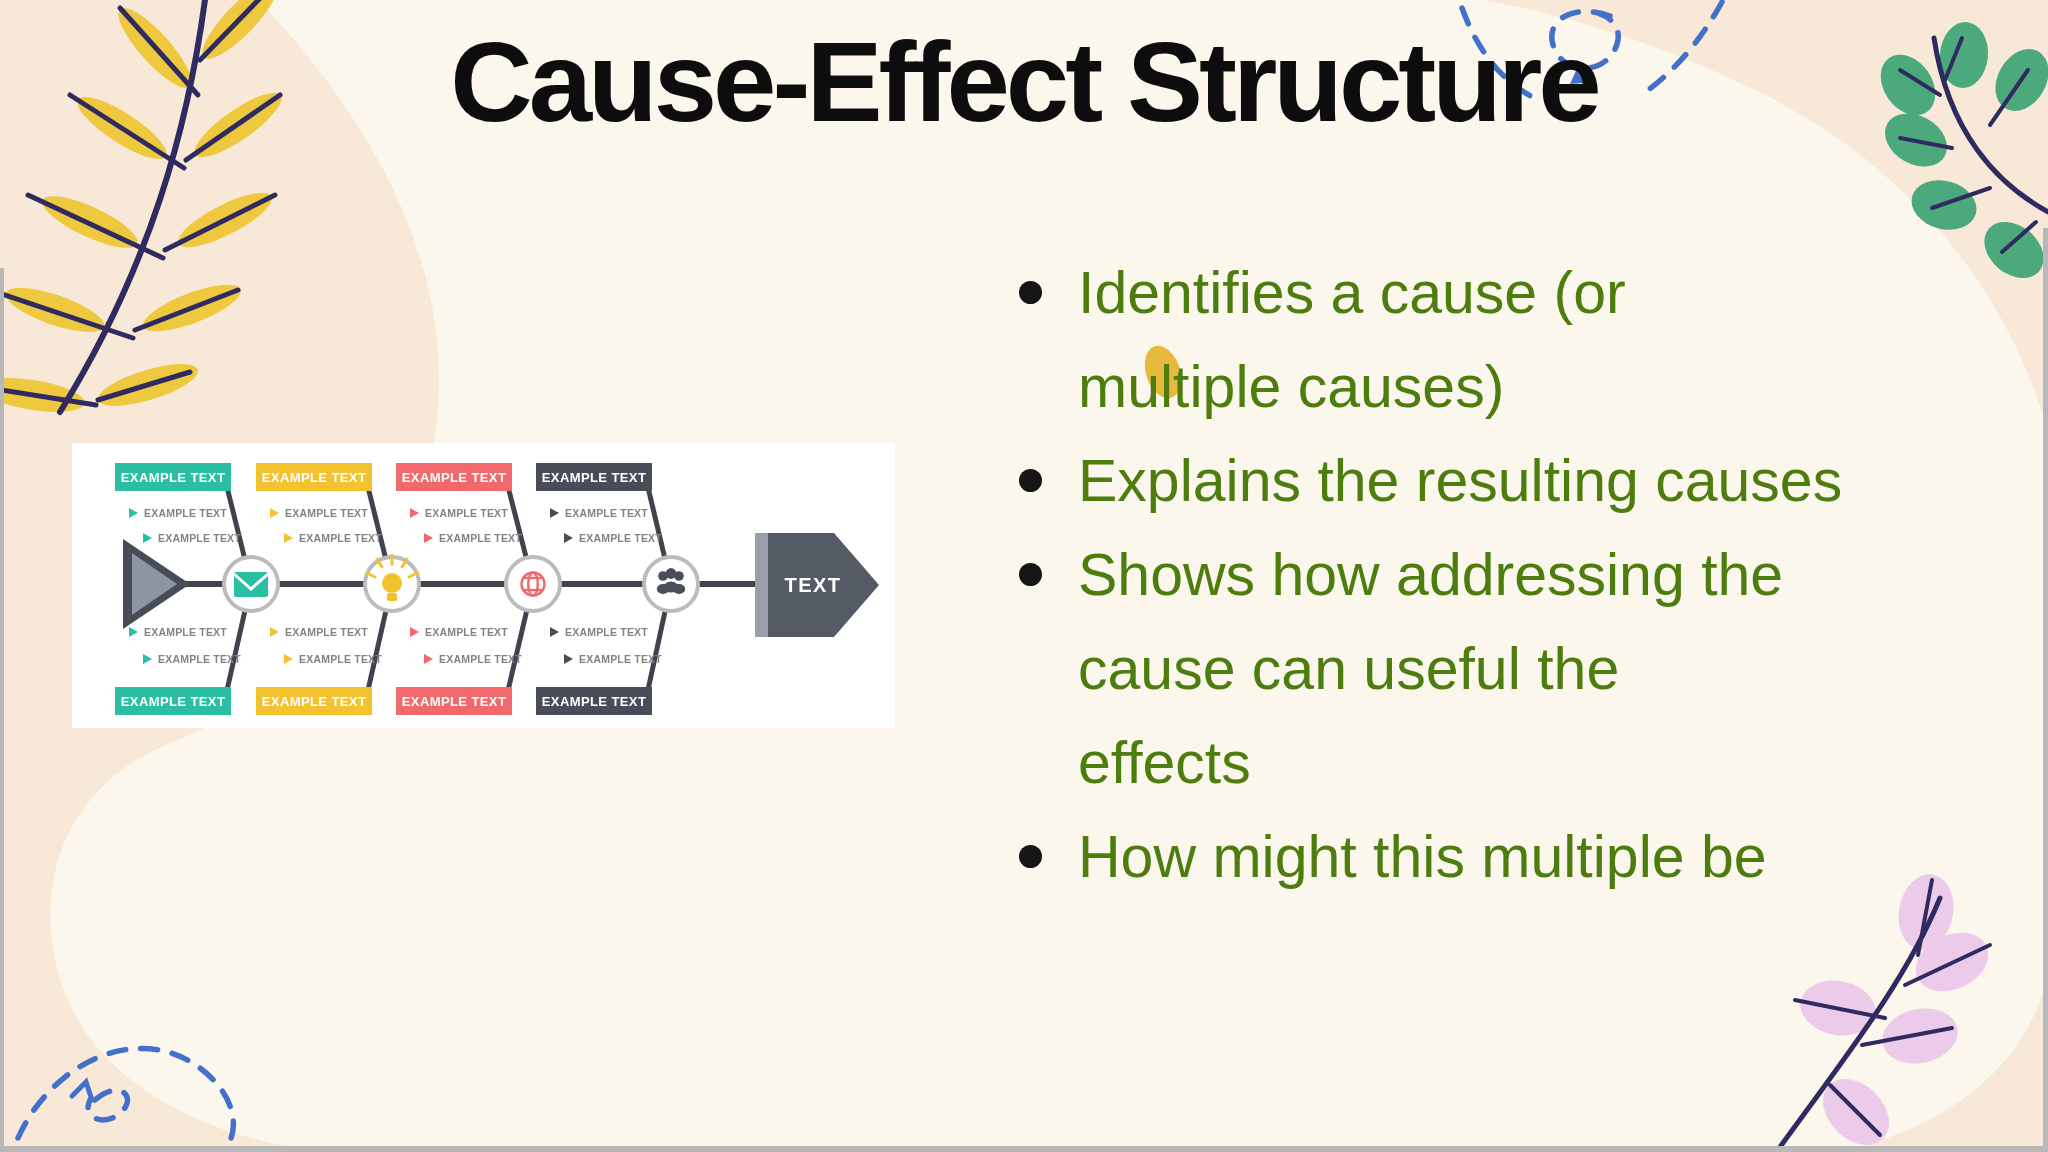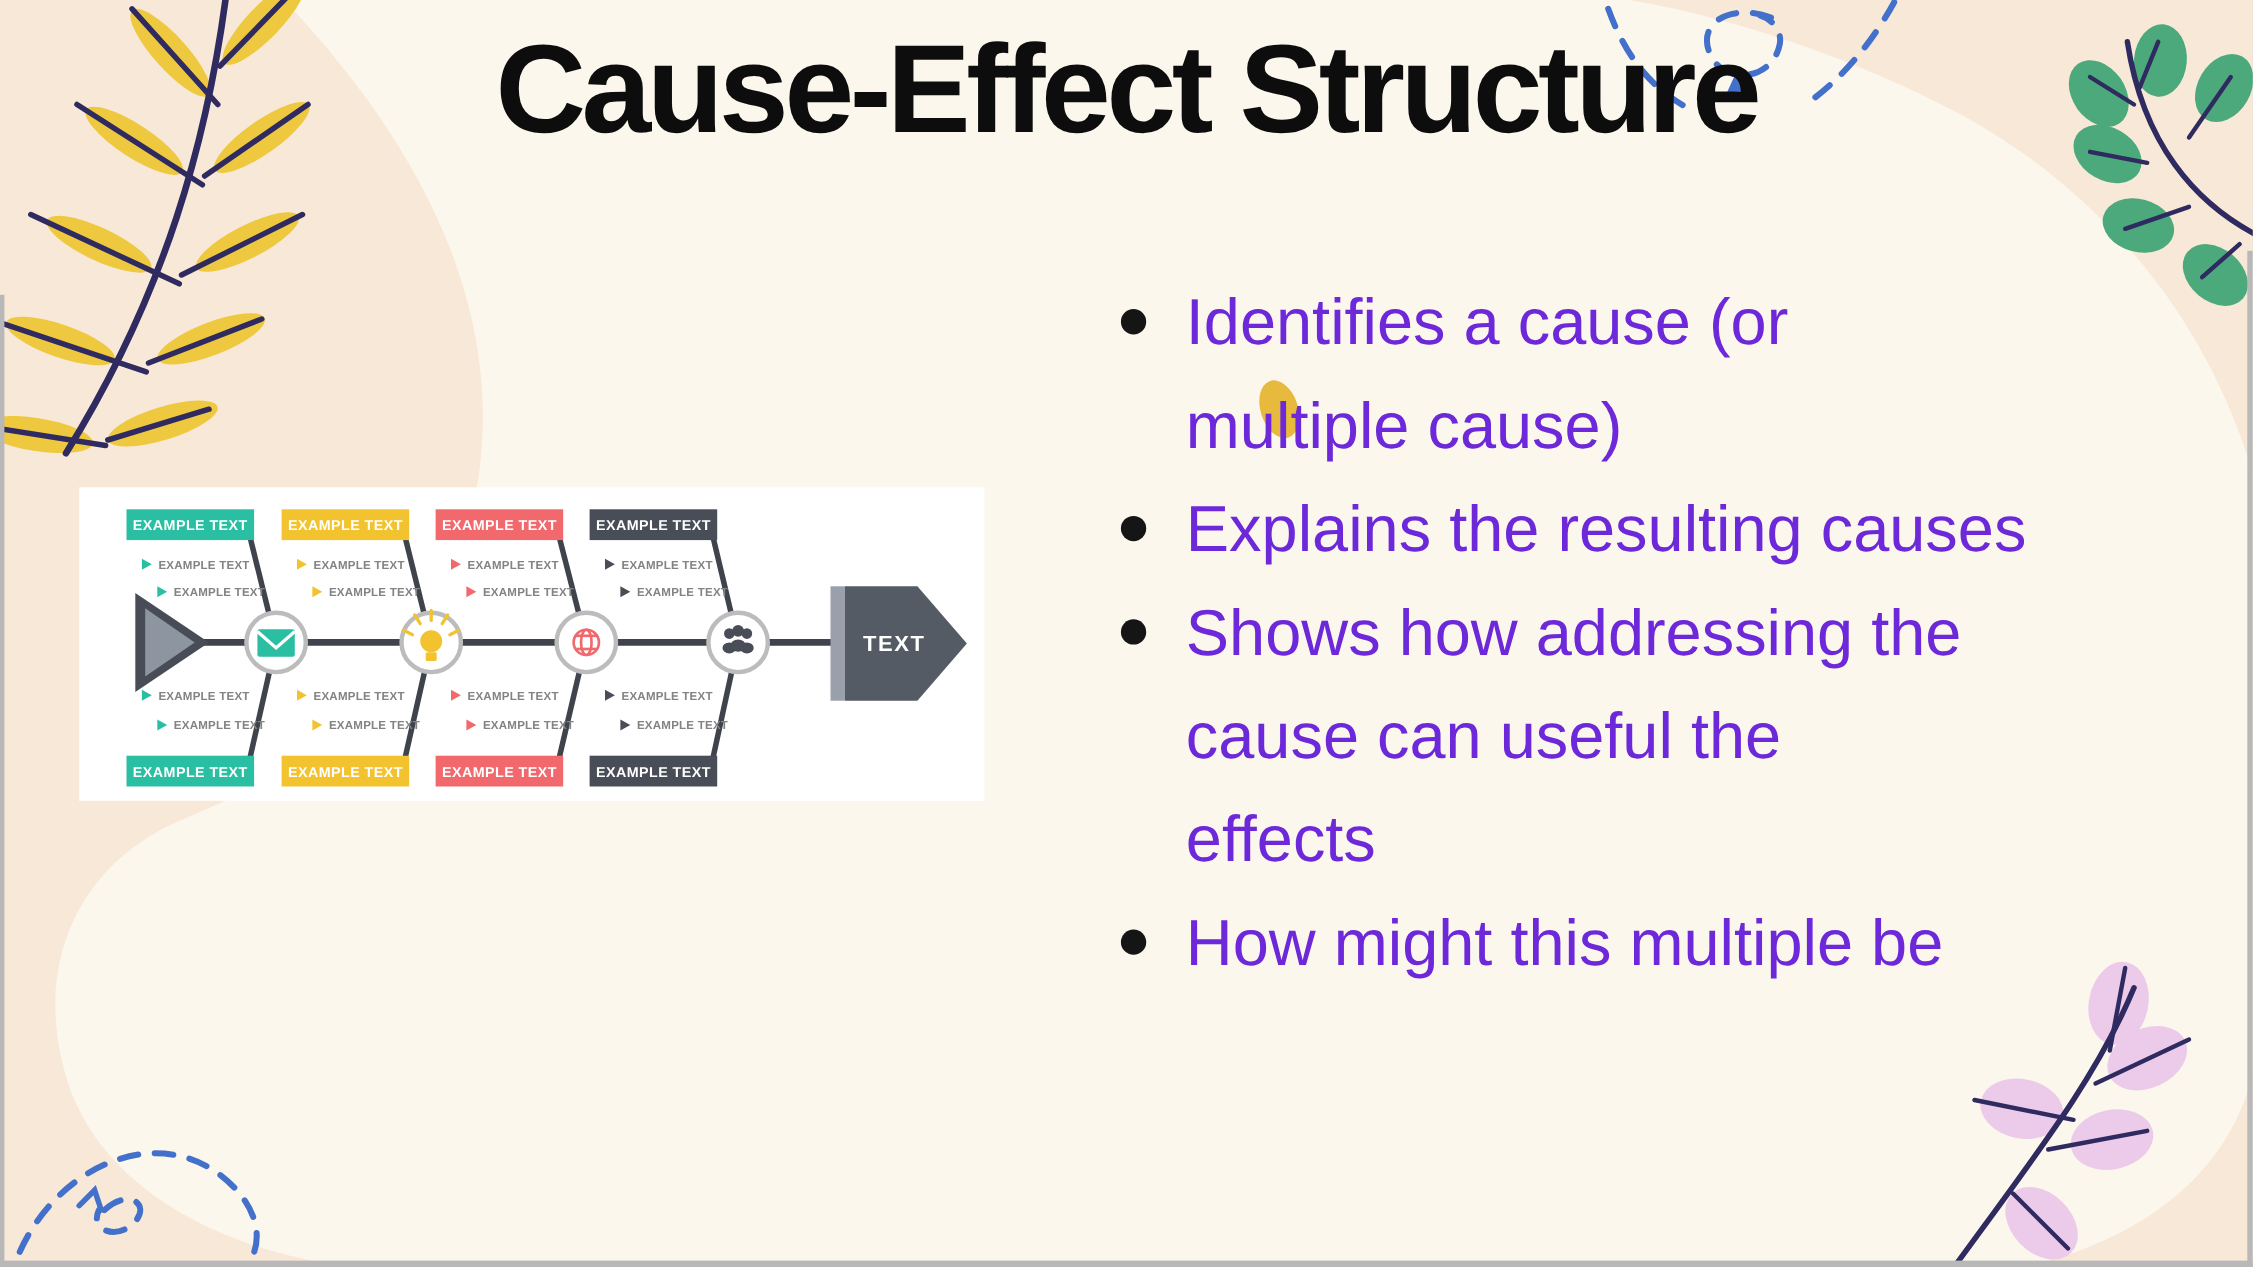--- a/index.html
+++ b/index.html
@@ -11,21 +11,21 @@
   #bg-svg{position:absolute;left:0;top:0;z-index:0;}
   #deco-svg{position:absolute;left:0;top:0;z-index:1;}
   
   #title{z-index:2;left:0;top:16px;width:100%;text-align:center;
          font-size:114px;font-weight:bold;letter-spacing:-4px;color:#0d0d0d;}
   
   #bullets{z-index:2;left:1019px;top:246px;width:960px;}
   .bullet-row{display:flex;align-items:flex-start;}
   .dot{width:23px;height:23px;border-radius:50%;background:#151515;
        margin:35px 36px 0 0;flex:none;}
-  .blines{font-size:59px;line-height:94px;color:#6d28d9;}
+  .blines{font-size:59px;line-height:94px;color:#4d7c0f;}
   
   #fishbone-panel{z-index:2;left:72px;top:443px;width:823px;height:285px;background:#ffffff;}
   .boxlabel{font-size:13px;font-weight:bold;fill:#ffffff;letter-spacing:.4px;}
   .sublabel{font-size:10.5px;font-weight:bold;fill:#838383;letter-spacing:.2px;}
   .headlabel{font-size:20px;font-weight:bold;fill:#ffffff;letter-spacing:1.5px;}
   
   .edge{background:#b8b8b8;z-index:3;}
 </style>
 </head>
 <body>
@@ -127,21 +127,21 @@
     <ellipse cx="1163" cy="372" rx="17" ry="27" transform="rotate(-18 1163 372)" fill="#e7b93c"></ellipse>
   </svg>
 
   <div id="title" class="abs">Cause-Effect Structure</div>
 
   <div id="bullets" class="abs">
     <div class="bullet-row">
       <div class="dot"></div>
       <div class="blines">
         <div>Identifies a cause (or</div>
-        <div>multiple cause)</div>
+        <div>multiple causes)</div>
       </div>
     </div>
     <div class="bullet-row">
       <div class="dot"></div>
       <div class="blines">
         <div>Explains the resulting causes</div>
       </div>
     </div>
     <div class="bullet-row">
       <div class="dot"></div>

